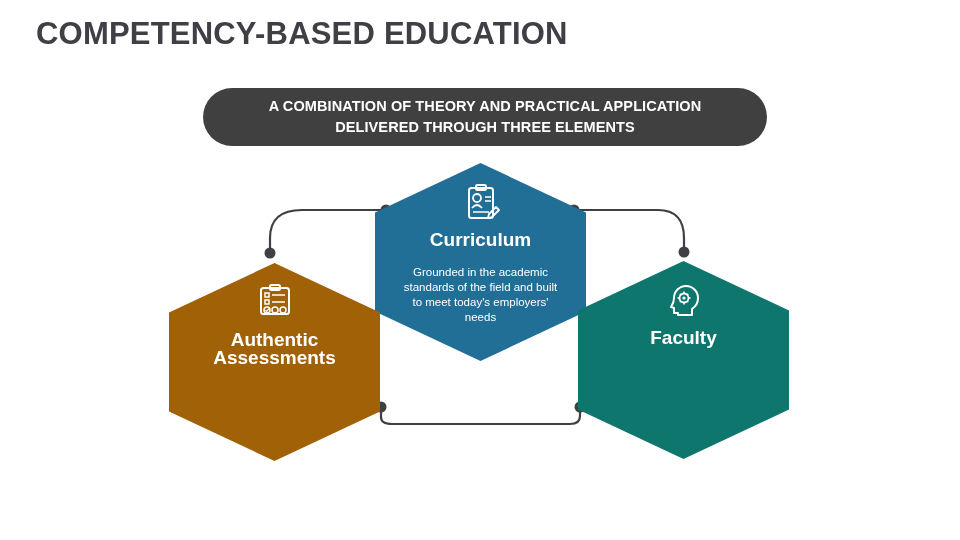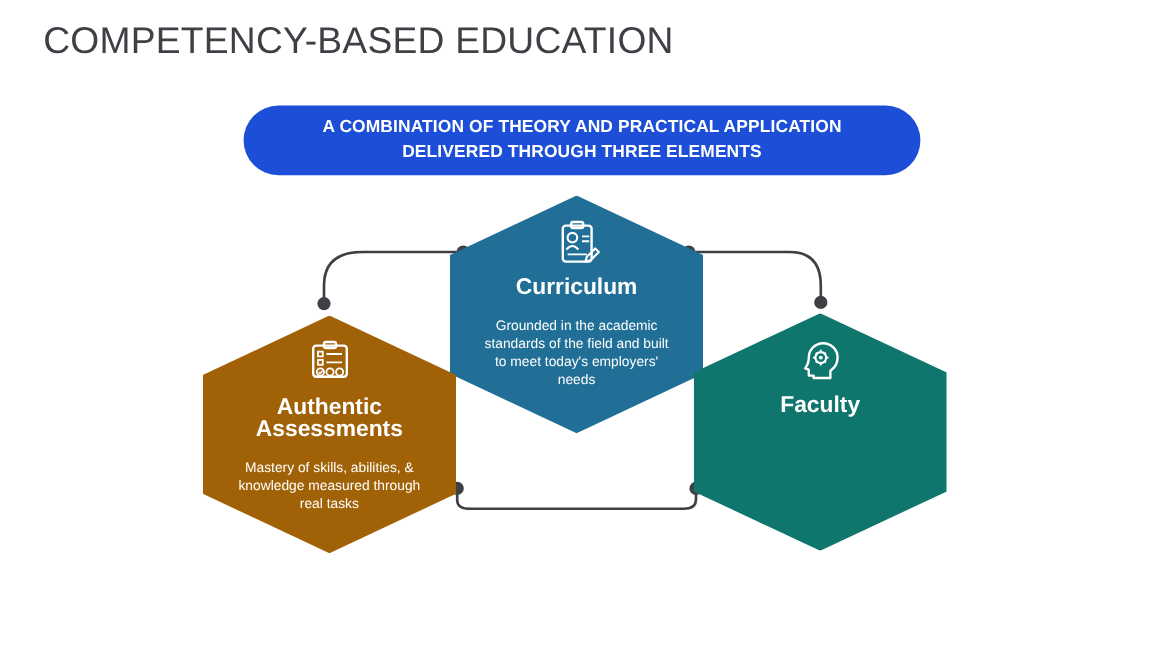--- a/index.html
+++ b/index.html
@@ -17,32 +17,32 @@
     position: relative;
     width: 960px;
     height: 540px;
     background: #ffffff;
   }
   .title {
     position: absolute;
     left: 36px;
     top: 16px;
     font-size: 31px;
-    font-weight: normal;
+    font-weight: bold;
     color: #3f3f46;
     letter-spacing: 0.2px;
     white-space: nowrap;
   }
   .banner {
     position: absolute;
     left: 203px;
     top: 88px;
     width: 564px;
     height: 58px;
-    background: #1d4ed8;
+    background: #404040;
     border-radius: 29px;
     display: flex;
     flex-direction: column;
     align-items: center;
     justify-content: center;
   }
   .banner-line {
     color: #ffffff;
     font-size: 14.5px;
     font-weight: bold;
@@ -170,21 +170,20 @@
         <line x1="19" y1="14" x2="32" y2="14" stroke="#ffffff" stroke-width="1.5"></line>
         <rect x="12" y="19" width="4" height="4" fill="none" stroke="#ffffff" stroke-width="1.5"></rect>
         <line x1="19" y1="21" x2="32" y2="21" stroke="#ffffff" stroke-width="1.5"></line>
         <circle cx="14" cy="29" r="3" fill="none" stroke="#ffffff" stroke-width="1.5"></circle>
         <circle cx="22" cy="29" r="3" fill="none" stroke="#ffffff" stroke-width="1.5"></circle>
         <circle cx="30" cy="29" r="3" fill="none" stroke="#ffffff" stroke-width="1.5"></circle>
         <path d="M12.5 29 l1.2 1.3 l2.2 -2.6" fill="none" stroke="#ffffff" stroke-width="1.2"></path>
       </svg>
     </div>
     <div class="hex-title">Authentic Assessments</div>
-    <div class="hex-body">Mastery of skills, abilities, &amp; knowledge measured through real tasks</div>
   </div>
 
   <div class="hex hex-faculty">
     <div class="hex-icon">
       <svg width="44" height="44" viewBox="0 0 44 44">
         <path d="M30 36 L30 30 q6 -4 6 -11 a12 12 0 0 0 -24 0 q0 5 -3 9 l3 1 l0 5 l4 0 l0 2 z" fill="none" stroke="#ffffff" stroke-width="2" stroke-linejoin="round"></path>
         <circle cx="22" cy="19" r="4.5" fill="none" stroke="#ffffff" stroke-width="1.8"></circle>
         <circle cx="22" cy="19" r="1.6" fill="#ffffff"></circle>
         <line x1="22" y1="12.5" x2="22" y2="14.5" stroke="#ffffff" stroke-width="1.6"></line>
         <line x1="22" y1="23.5" x2="22" y2="25.5" stroke="#ffffff" stroke-width="1.6"></line>

